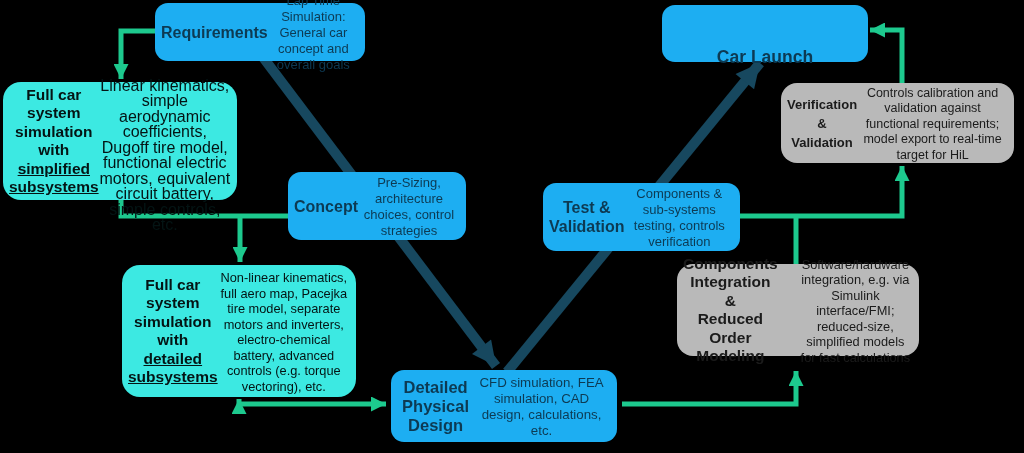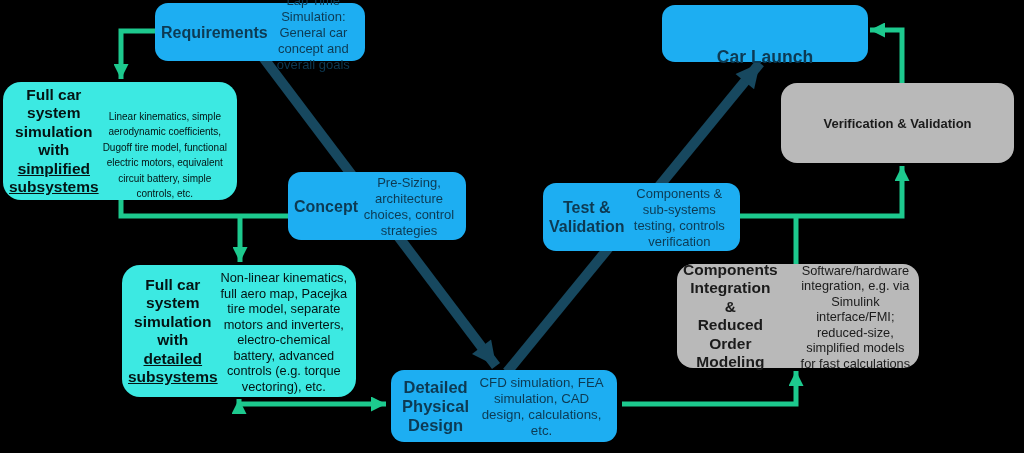--- a/index.html
+++ b/index.html
@@ -60,46 +60,47 @@
 
   <div class="node blue" style="left:662px;top:5px;width:206px;height:57px;">
     <div class="title-big">Car Launch</div>
   </div>
 
   <div class="node cyan" style="left:3px;top:82px;width:234px;height:118px;">
     <div class="title" style="font-size:15.5px;line-height:18.5px;">
       <span>Full car system simulation</span><br>
       <span>with </span><span class="u">simplified subsystems</span>
     </div>
-    <div class="body-text" style="font-size:10px;line-height:15.5px;margin-top:28px;">Linear kinematics, simple aerodynamic coefficients, Dugoff tire model, functional electric motors, equivalent circuit battery, simple controls, etc.</div>
+    <div class="body-text" style="font-size:16px;line-height:15.5px;margin-top:28px;">Linear kinematics, simple aerodynamic coefficients, Dugoff tire model, functional electric motors, equivalent circuit battery, simple controls, etc.</div>
   </div>
 
   <div class="node blue" style="left:288px;top:172px;width:178px;height:68px;">
     <div class="title">Concept</div>
     <div class="body-text">Pre-Sizing, architecture choices, control strategies</div>
   </div>
 
   <div class="node blue" style="left:543px;top:183px;width:197px;height:68px;">
     <div class="title">Test &amp; Validation</div>
     <div class="body-text">Components &amp; sub-systems testing, controls verification</div>
   </div>
 
   <div class="node gray" style="left:781px;top:83px;width:233px;height:80px;">
     <div class="title" style="font-size:13px;">Verification &amp; Validation</div>
+    <div class="body-sm">Controls calibration and validation against functional requirements; model export to real-time target for HiL</div>
   </div>
 
   <div class="node cyan" style="left:122px;top:265px;width:234px;height:132px;">
     <div class="title" style="font-size:15.5px;line-height:18.5px;">
       <span>Full car system simulation</span><br>
       <span>with </span><span class="u">detailed subsystems</span>
     </div>
     <div class="body-text" style="font-size:12.8px;line-height:15.5px;">Non-linear kinematics, full aero map, Pacejka tire model, separate motors and inverters, electro-chemical battery, advanced controls (e.g. torque vectoring), etc.</div>
   </div>
 
-  <div class="node gray" style="left:677px;top:264px;width:242px;height:104px;">
+  <div class="node gray" style="left:677px;top:264px;width:242px;height:92px;">
     <div class="title" style="font-size:15.5px;line-height:18.5px;">
       <span>Components Integration &amp;</span><br>
       <span>Reduced Order Modeling</span>
     </div>
     <div class="body-text" style="font-size:12.8px;line-height:15.5px;margin-left:20px;">Software/hardware integration, e.g. via Simulink interface/FMI; reduced-size, simplified models for fast calculations</div>
   </div>
 
   <div class="node blue" style="left:391px;top:370px;width:226px;height:72px;padding-left:8px;">
     <div class="title" style="font-size:16.5px;">Detailed Physical Design</div>
     <div class="body-text" style="font-size:13.3px;">CFD simulation, FEA simulation, CAD design, calculations, etc.</div>

